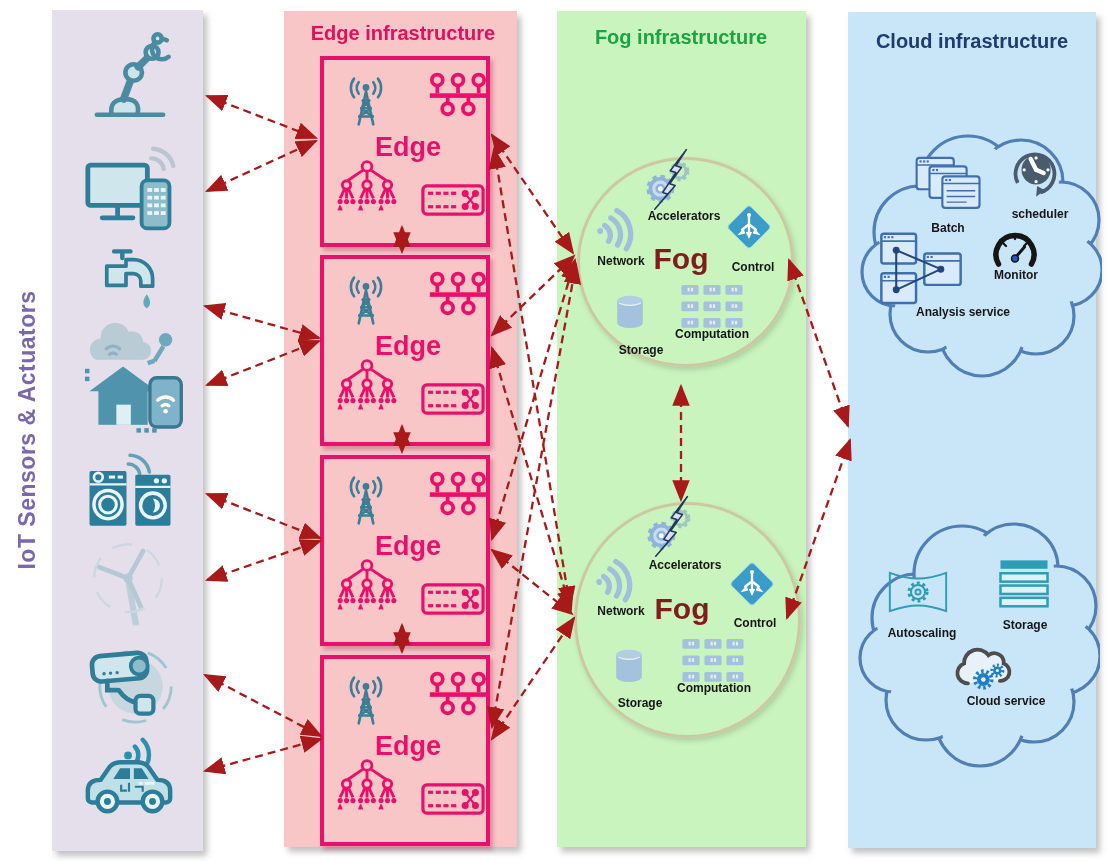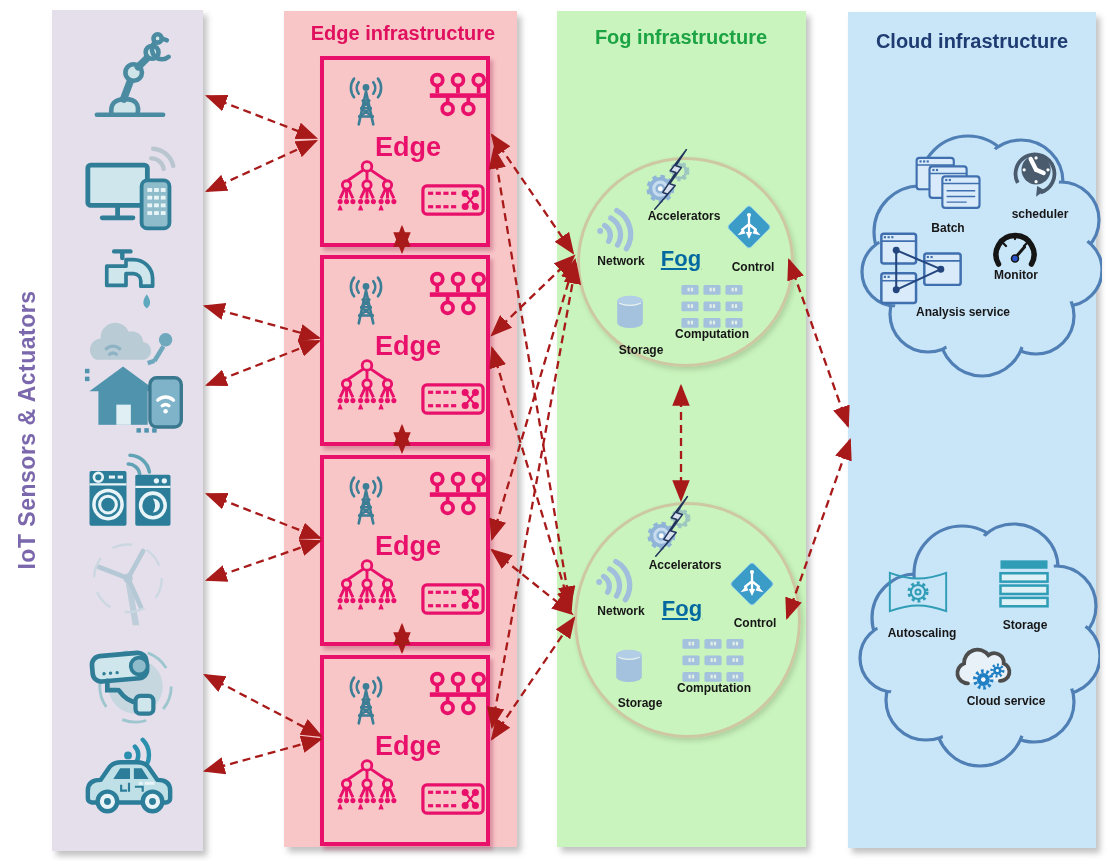--- a/index.html
+++ b/index.html
@@ -20,21 +20,21 @@
     background:#f9c6c8;box-shadow:3px 4px 4px rgba(160,40,80,.35);z-index:2;box-sizing:border-box;}
   .edge-box .lbl-edge{position:absolute;left:84px;top:87px;transform:translate(-50%,-50%);
     font-size:27px;font-weight:bold;color:#e8106a;}
   .edge-box .icon{position:absolute;}
   .fog-circle{position:absolute;border:3px solid #cdc8a2;border-radius:50%;z-index:2;
     box-shadow:2px 3px 5px rgba(110,130,95,.3);}
   #fog-1{left:577px;top:157px;width:211px;height:204px;}
   #fog-2{left:574px;top:502px;width:221px;height:230px;}
   .lbl{position:absolute;transform:translate(-50%,-50%);font-weight:bold;font-size:12px;color:#161616;
     white-space:nowrap;z-index:4;}
-  .lbl-fog{font-size:22px;color:#0369a1;text-decoration:underline;}
+  .lbl-fog{font-size:30px;color:#7f1d1d;}
   .cloud-svg{position:absolute;z-index:1;}
   #arrows{position:absolute;left:0;top:0;z-index:6;pointer-events:none;}
 </style>
 </head>
 <body>
 
 <svg width="0" height="0" style="position:absolute" aria-hidden="true">
 <defs>
 
   <symbol id="sym-tower" viewBox="0 0 100 100">

